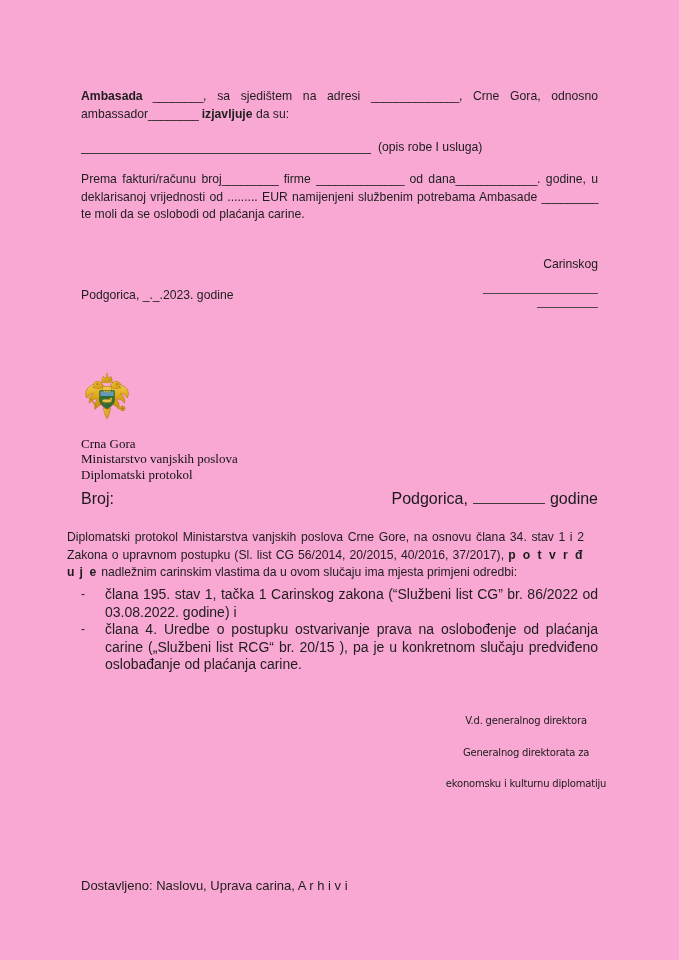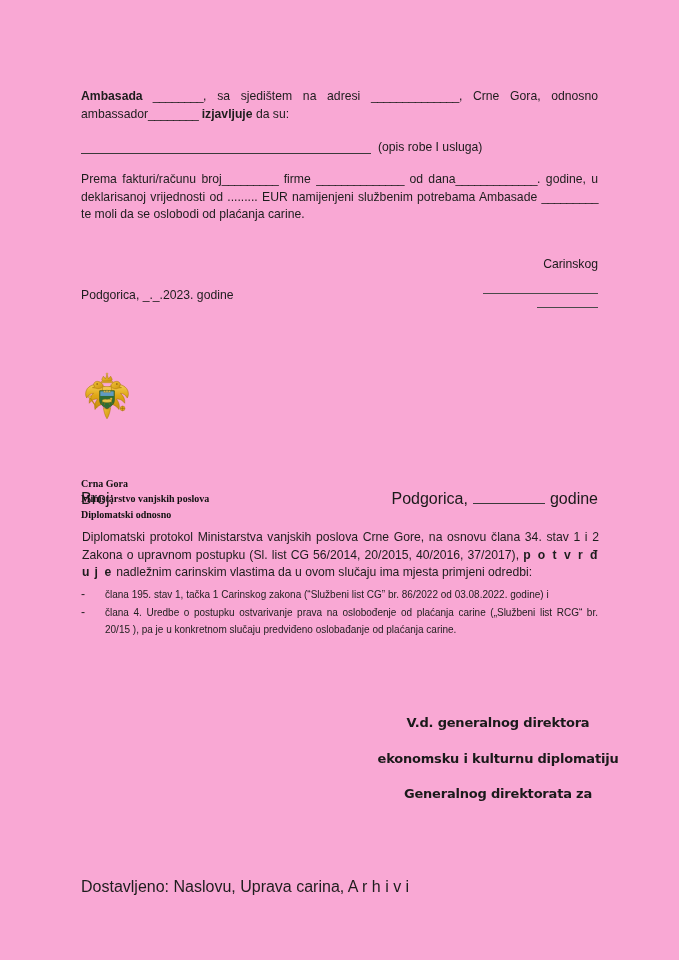--- a/index.html
+++ b/index.html
@@ -87,26 +87,25 @@
     left: 81px;
     top: 371px;
     width: 52px;
     height: 52px;
   }
   .ministry-head {
     position: absolute;
     left: 81px;
     top: 436px;
     font-family: "Liberation Serif", serif;
-    font-weight: bold;
-    font-size: 10px;
+    font-weight: normal;
+    font-size: 13px;
     line-height: 15.3px;
     color: #111111;
     white-space: nowrap;
-    margin-top: 40px;
   }
 
   
   .broj-row {
     position: absolute;
     left: 81px;
     top: 491px;
     width: 517px;
     font-size: 16px;
     line-height: 16px;
@@ -117,21 +116,21 @@
   .broj-rule {
     display: inline-block;
     width: 72px;
     border-bottom: 1.1px solid #3a3a3a;
     height: 11px;
   }
 
   
   .main-para {
     position: absolute;
-    left: 82px;
+    left: 67px;
     top: 529px;
     width: 517px;
   }
   .spaced {
     font-weight: bold;
     letter-spacing: 1.6px;
   }
 
   
   .dash-list {
@@ -146,47 +145,47 @@
   }
   .dash-mark {
     width: 24px;
     flex: 0 0 24px;
     font-size: 12.2px;
     line-height: 17.5px;
     color: #1d1d1d;
   }
   .dash-text {
     flex: 1 1 auto;
-    font-size: 10px;
+    font-size: 14px;
     line-height: 17.5px;
     text-align: justify;
     color: #1d1d1d;
   }
 
   
   .director-block {
     position: absolute;
-    left: 372px;
+    left: 400px;
     top: 715px;
     width: 252px;
     text-align: center;
     font-family: "DejaVu Sans", sans-serif;
-    font-weight: bold;
-    font-size: 13px;
+    font-weight: normal;
+    font-size: 10px;
     color: #1a1a1a;
   }
   .director-block div { margin-bottom: 20.5px; letter-spacing: -0.2px; }
   .director-block div:last-child { margin-bottom: 0; }
 
   
   .footer {
     position: absolute;
     left: 81px;
     top: 878px;
-    font-size: 16px;
+    font-size: 13px;
     color: #1d1d1d;
     white-space: nowrap;
   }
 </style>
 </head>
 <body>
 
 <div class="page">
 
   <div class="doc-body">
@@ -273,21 +272,21 @@
       <circle cx="58" cy="53.5" r="2.1" fill="#E8C04A" stroke="#9A7A12" stroke-width="0.6"></circle>
       <path d="M41.5 59 L40 64 M46 60.5 L45.2 64.5 M54 60.5 L54.6 64.5 M58.6 59 L60 63" stroke="#9A7A12" stroke-width="0.9" stroke-linecap="round"></path>
 
       <path d="M43 41 L45 37.5 L48 40.5 L50 36 L52 40.5 L55 37.5 L57 41 Z" fill="#E8C04A" stroke="#9A7A12" stroke-width="0.6"></path>
     </svg>
   </div>
 
   <div class="ministry-head">
     <div>Crna Gora</div>
     <div>Ministarstvo vanjskih poslova</div>
-    <div>Diplomatski odnosno</div>
+    <div>Diplomatski protokol</div>
   </div>
 
   <div class="broj-row">
     <span>Broj:</span>
     <span class="broj-right">
       <span>Podgorica,</span>
       <span class="broj-rule"></span>
       <span>godine</span>
     </span>
   </div>
@@ -302,19 +301,19 @@
       <span class="dash-text">člana 195. stav 1, tačka 1 Carinskog zakona (“Službeni list CG” br. 86/2022 od 03.08.2022. godine) i</span>
     </div>
     <div class="dash-item">
       <span class="dash-mark">-</span>
       <span class="dash-text">člana 4. Uredbe o postupku ostvarivanje prava na oslobođenje od plaćanja carine („Službeni list RCG“ br. 20/15 ), pa je u konkretnom slučaju predviđeno oslobađanje od plaćanja carine.</span>
     </div>
   </div>
 
   <div class="director-block">
     <div>V.d. generalnog direktora</div>
+    <div>Generalnog direktorata za</div>
     <div>ekonomsku i kulturnu diplomatiju</div>
-    <div>Generalnog direktorata za</div>
   </div>
 
   <div class="footer">Dostavljeno: Naslovu, Uprava carina, A r h i v i</div>
 
 </div>
 
 </body></html>

